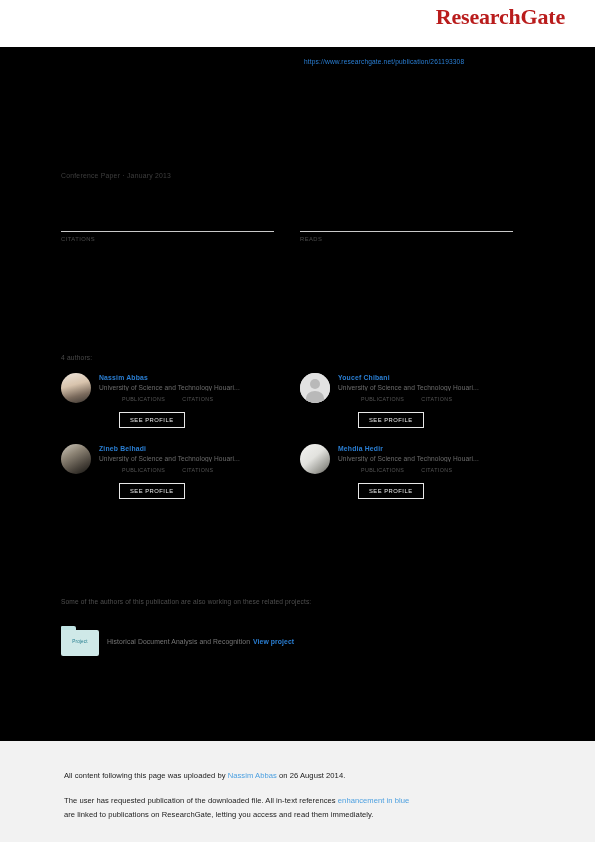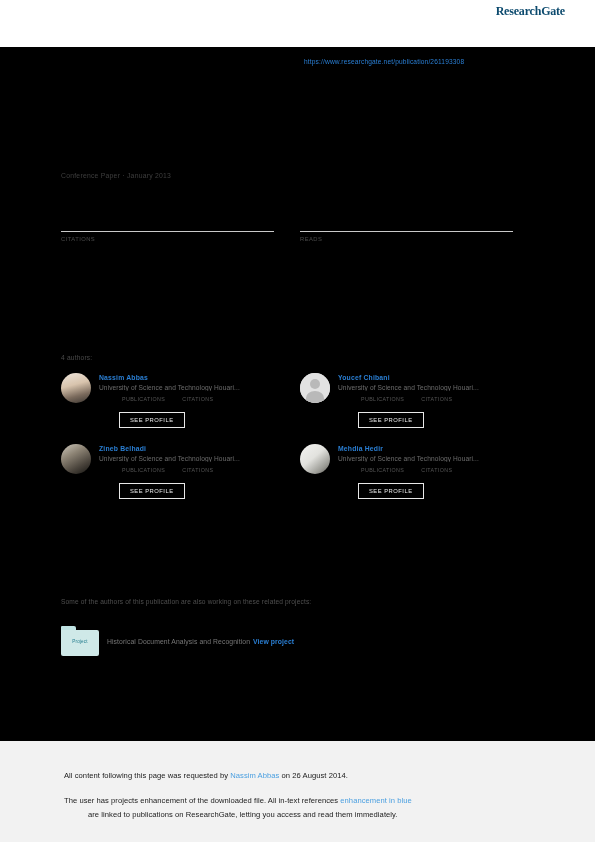--- a/index.html
+++ b/index.html
@@ -34,23 +34,23 @@
     left: 0; top: 741px;
     width: 595px; height: 101px;
     background: #f2f2f2;
   }
 
   
   .rg-logo {
     position: absolute;
     right: 30px; top: 4px;
     font-family: "Liberation Serif", serif;
-    font-size: 12px;
+    font-size: 22px;
     font-weight: bold;
-    color: #0c4a6e;
+    color: #b91c1c;
     letter-spacing: -0.2px;
     white-space: nowrap;
   }
 
   
   .pub-url {
     position: absolute;
     left: 304px; top: 58px;
     font-size: 6.6px;
     color: #2a7fd4;
@@ -267,21 +267,21 @@
   .footer-line {
     position: absolute;
     left: 64px;
     font-size: 7.6px;
     color: #1a1a1a;
     letter-spacing: 0.05px;
     white-space: nowrap;
   }
   .footer-line.l1 { top: 771px; }
   .footer-line.l2 { top: 796px; }
-  .footer-line.l3 { top: 810px; margin-left: 24px; }
+  .footer-line.l3 { top: 810px; }
   .link-blue { color: #4a9fe0; }
 </style>
 </head>
 <body>
 
 <div class="top-white"></div>
 
 <div class="dark-region"></div>
 
 <div class="footer-region"></div>
@@ -395,20 +395,20 @@
   <div class="project-icon">
     <span class="tab"></span>
     <span class="body"></span>
     <span class="label">Project</span>
   </div>
   <span class="project-text">Historical Document Analysis and Recognition</span>
   <span class="project-link">View project</span>
 </div>
 
 <div class="footer-line l1">
-  <span>All content following this page was requested by </span><span class="link-blue">Nassim Abbas</span><span> on 26 August 2014.</span>
+  <span>All content following this page was uploaded by </span><span class="link-blue">Nassim Abbas</span><span> on 26 August 2014.</span>
 </div>
 
 <div class="footer-line l2">
-  <span>The user has projects enhancement of the downloaded file. All in-text references </span><span class="link-blue">enhancement in blue</span>
+  <span>The user has requested publication of the downloaded file. All in-text references </span><span class="link-blue">enhancement in blue</span>
 </div>
 
 <div class="footer-line l3">are linked to publications on ResearchGate, letting you access and read them immediately.</div>
 
 </body></html>

